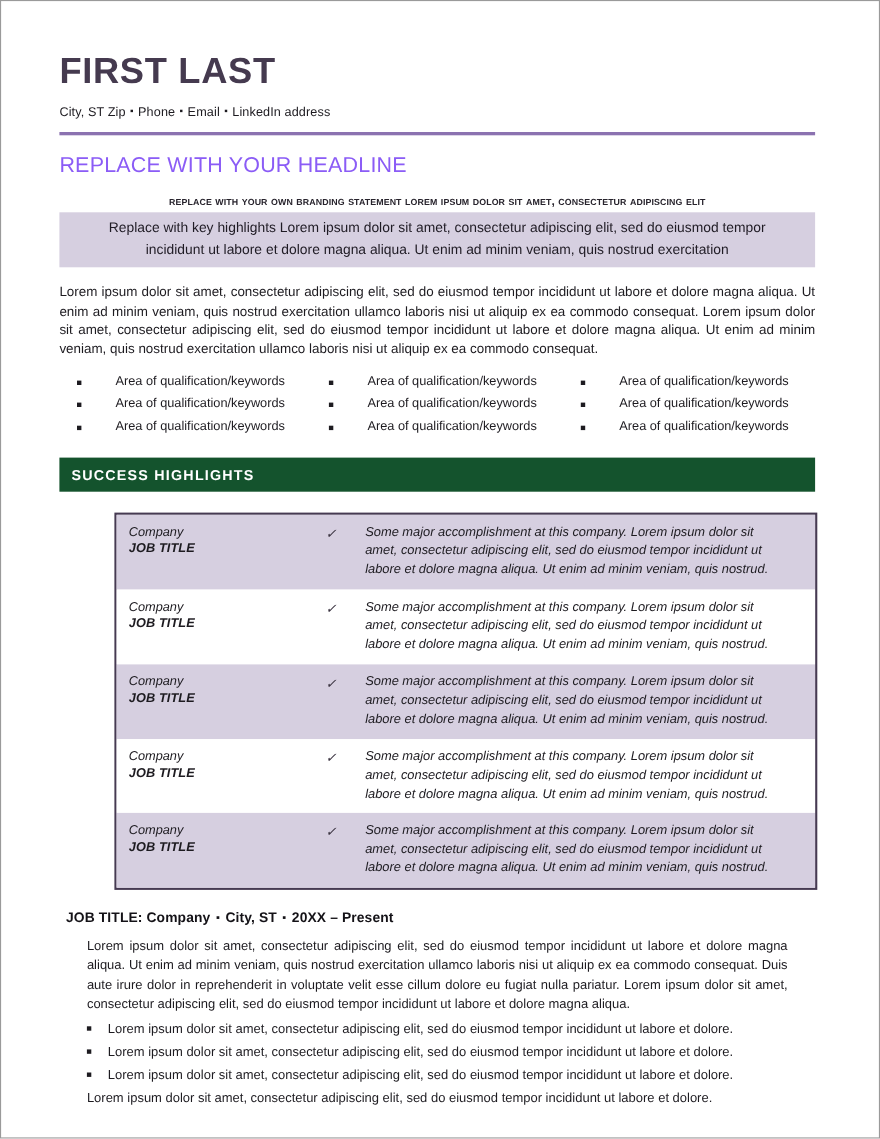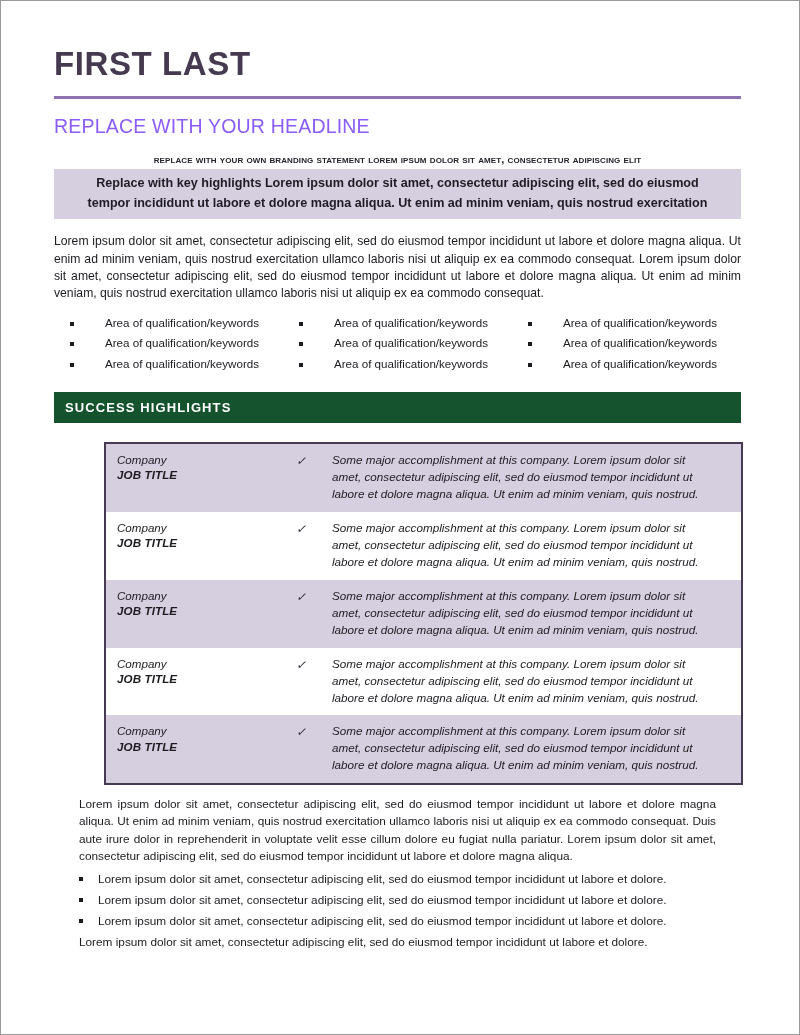--- a/index.html
+++ b/index.html
@@ -79,21 +79,21 @@
     letter-spacing: 0.1px;
     margin: 16px 0 0 0;
     padding: 0 6px;
     line-height: 1.2;
   }
 
   .key-highlights {
     background: #d6cfe0;
     color: #1f1b24;
     font-size: 12.6px;
-    font-weight: bold;
+    font-weight: normal;
     text-align: center;
     line-height: 1.55;
     padding: 5px 22px 6px 22px;
     margin: 3px 0 0 0;
   }
 
   
   .summary {
     font-size: 12.2px;
     line-height: 1.42;
@@ -218,20 +218,23 @@
   }
 </style>
 </head>
 <body>
 
 <div class="page">
   <div class="content">
 
     <h1 class="name">FIRST LAST</h1>
 
+    <div class="contact-line">
+      <span>City, ST Zip</span><span class="sep">▪</span><span>Phone</span><span class="sep">▪</span><span>Email</span><span class="sep">▪</span><span>LinkedIn address</span>
+    </div>
 
     <div class="rule"></div>
 
     <h2 class="headline">REPLACE WITH YOUR HEADLINE</h2>
 
     <div class="branding">Replace With Your Own Branding Statement Lorem ipsum dolor sit amet, consectetur adipiscing elit</div>
 
     <div class="key-highlights">Replace with key highlights Lorem ipsum dolor sit amet, consectetur adipiscing elit, sed do eiusmod tempor incididunt ut labore et dolore magna aliqua. Ut enim ad minim veniam, quis nostrud exercitation</div>
 
     <p class="summary">Lorem ipsum dolor sit amet, consectetur adipiscing elit, sed do eiusmod tempor incididunt ut labore et dolore magna aliqua. Ut enim ad minim veniam, quis nostrud exercitation ullamco laboris nisi ut aliquip ex ea commodo consequat. Lorem ipsum dolor sit amet, consectetur adipiscing elit, sed do eiusmod tempor incididunt ut labore et dolore magna aliqua. Ut enim ad minim veniam, quis nostrud exercitation ullamco laboris nisi ut aliquip ex ea commodo consequat.</p>
@@ -326,20 +329,23 @@
           <span class="hl-company">Company</span>
           <span class="hl-jobtitle">JOB TITLE</span>
         </div>
         <div class="hl-check">✓</div>
         <div class="hl-text">Some major accomplishment at this company. Lorem ipsum dolor sit amet, consectetur adipiscing elit, sed do eiusmod tempor incididunt ut labore et dolore magna aliqua. Ut enim ad minim veniam, quis nostrud.</div>
       </div>
 
     </div>
 
 
+    <div class="exp-head">
+      <span>JOB TITLE: Company</span><span class="sep">▪</span><span>City, ST</span><span class="sep">▪</span><span>20XX – Present</span>
+    </div>
 
     <p class="exp-para">Lorem ipsum dolor sit amet, consectetur adipiscing elit, sed do eiusmod tempor incididunt ut labore et dolore magna aliqua. Ut enim ad minim veniam, quis nostrud exercitation ullamco laboris nisi ut aliquip ex ea commodo consequat. Duis aute irure dolor in reprehenderit in voluptate velit esse cillum dolore eu fugiat nulla pariatur. Lorem ipsum dolor sit amet, consectetur adipiscing elit, sed do eiusmod tempor incididunt ut labore et dolore magna aliqua.</p>
 
     <div class="exp-bullets">
       <div class="exp-bullet">
         <span class="sq-bullet"></span>
         <span>Lorem ipsum dolor sit amet, consectetur adipiscing elit, sed do eiusmod tempor incididunt ut labore et dolore.</span>
       </div>
       <div class="exp-bullet">
         <span class="sq-bullet"></span>

